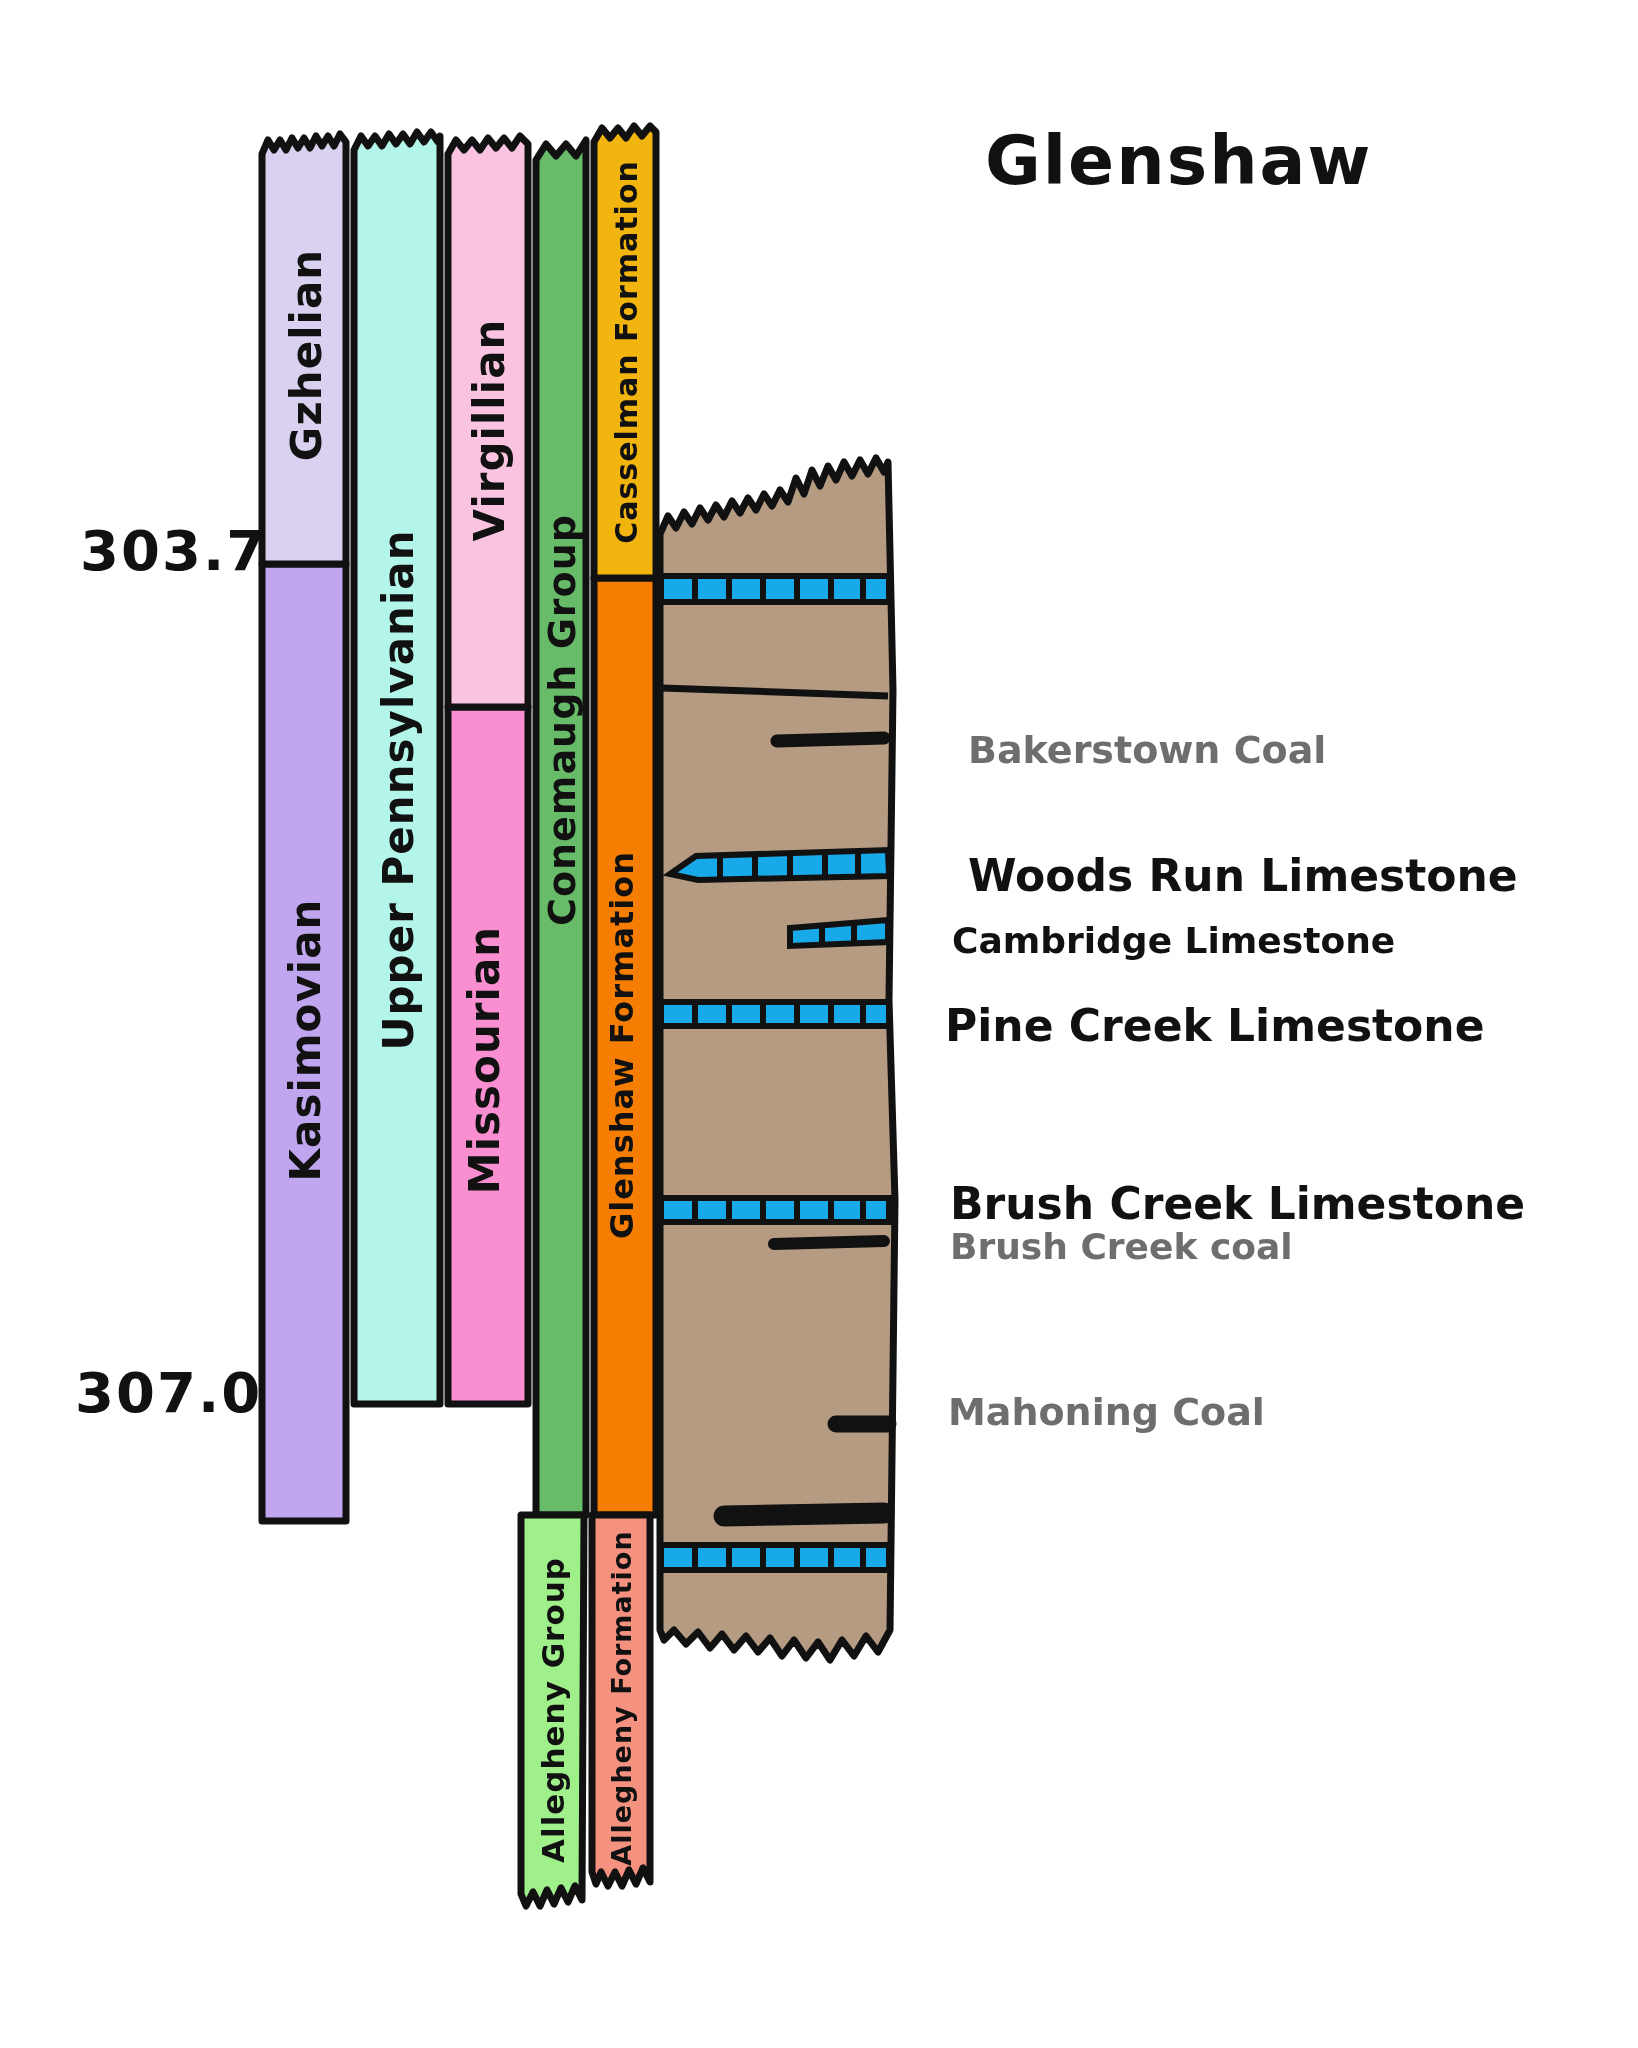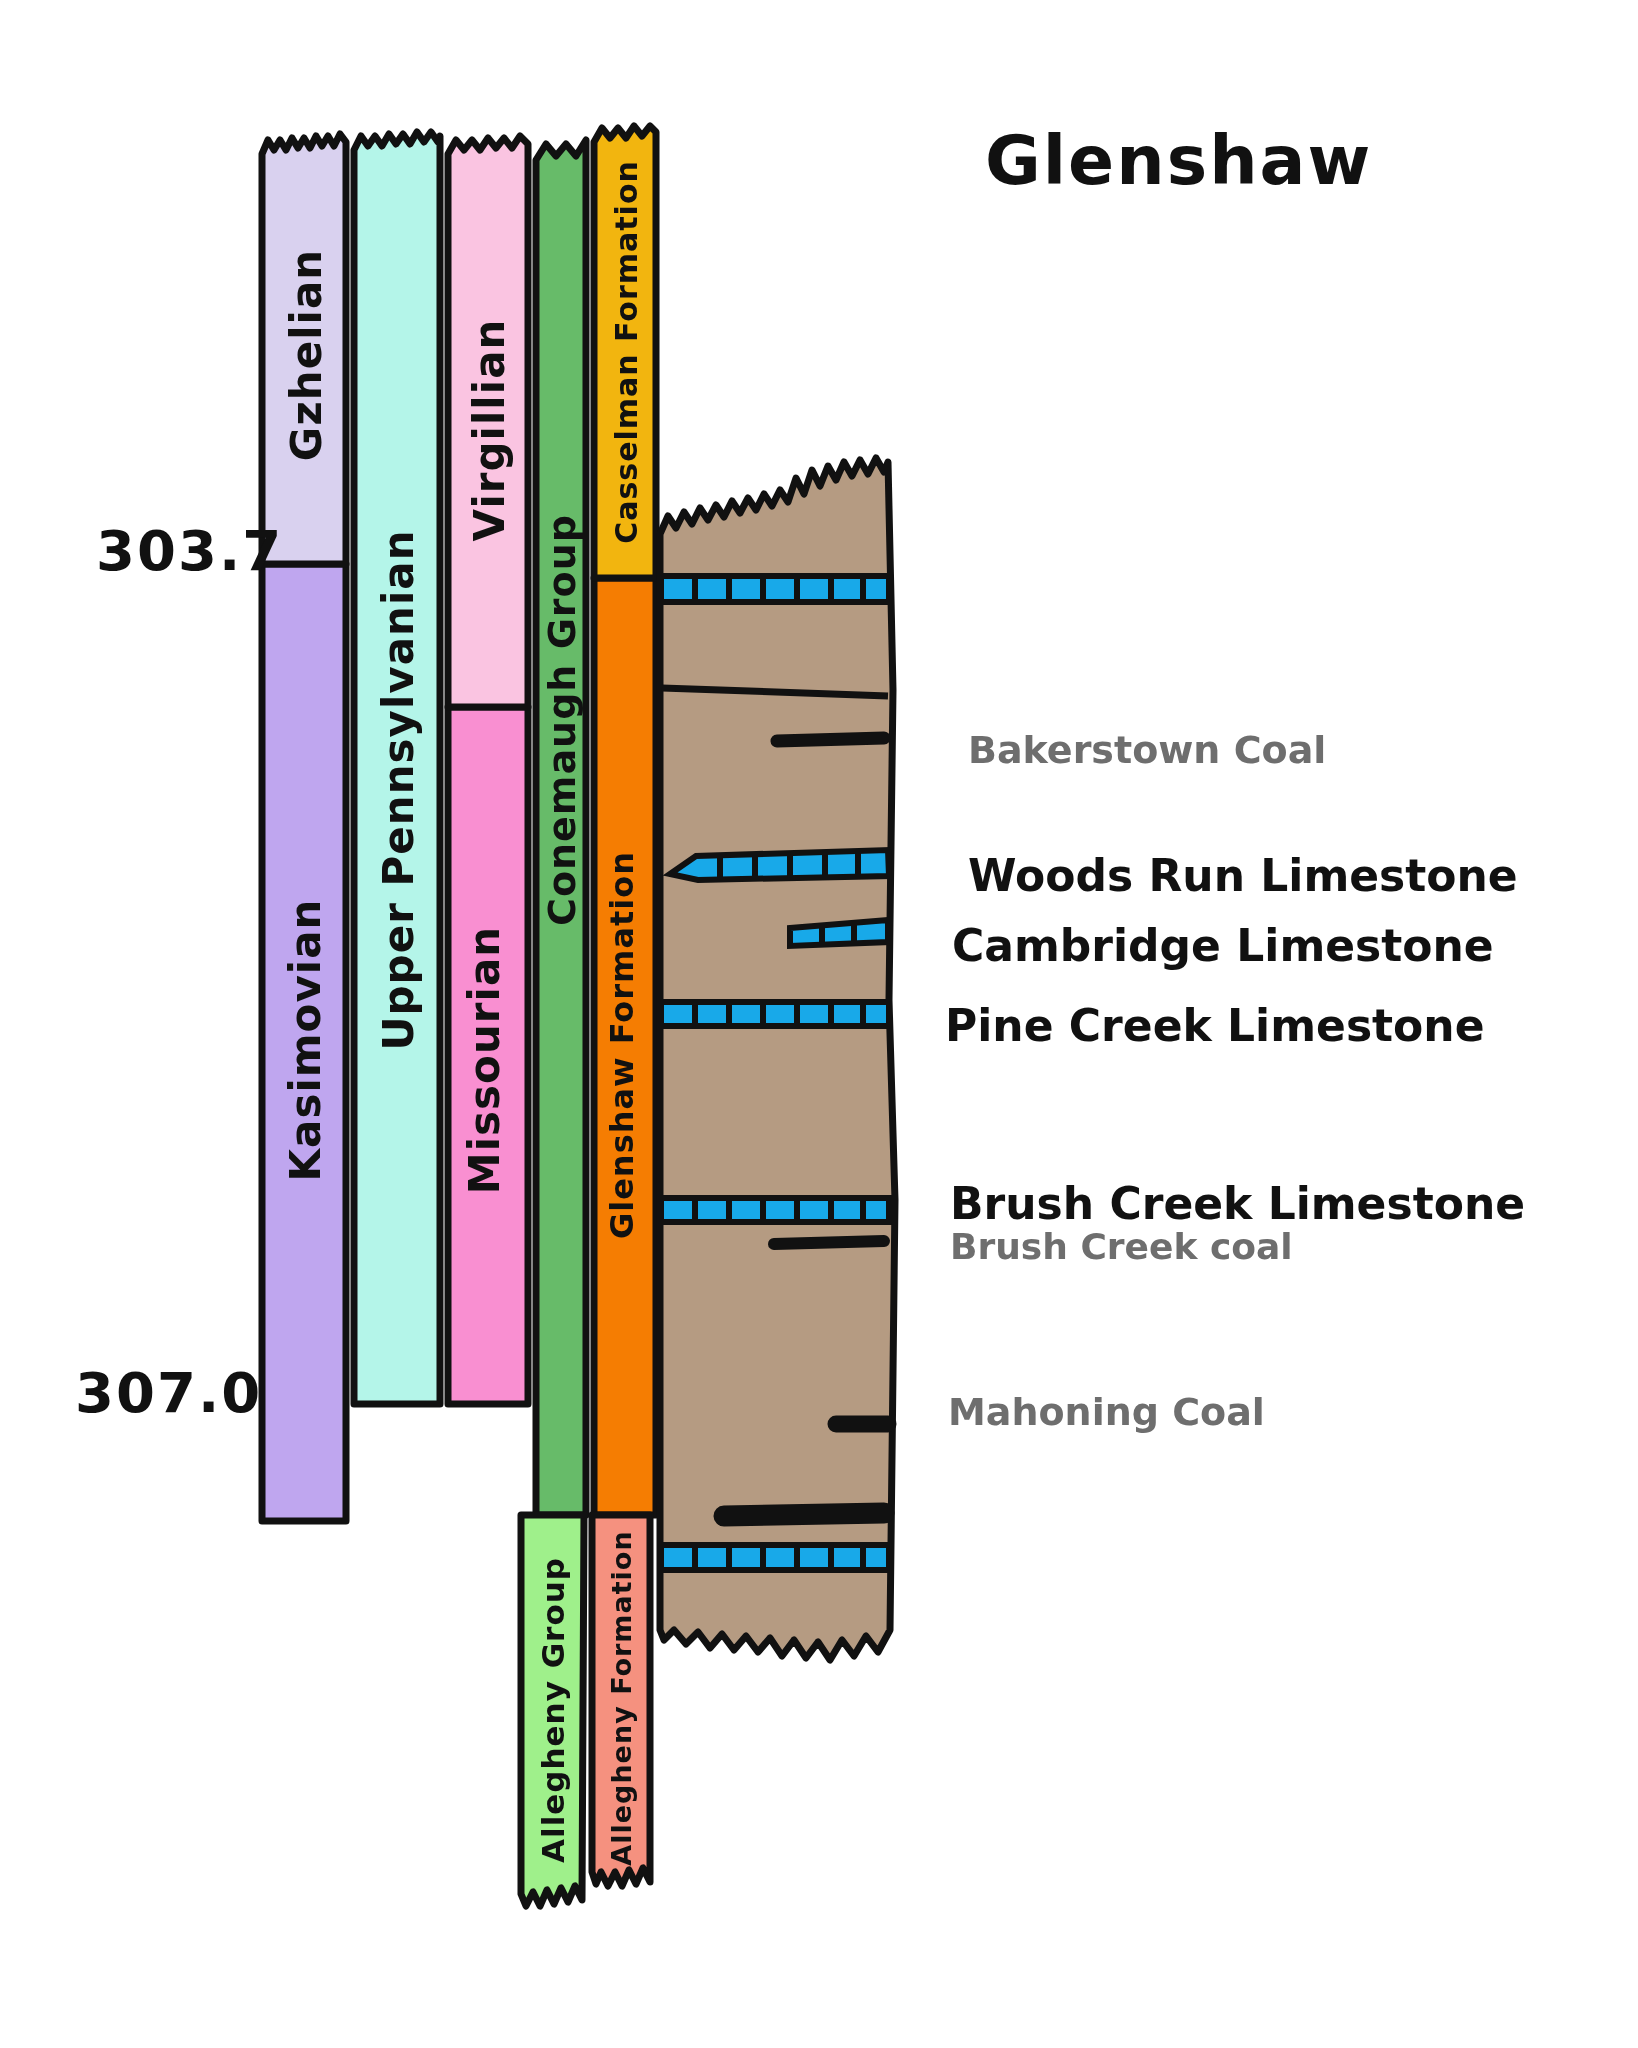--- a/index.html
+++ b/index.html
@@ -72,35 +72,35 @@
       <path d="M 774 1244 L 884 1241" stroke-width="12"></path>
       <path d="M 836 1424 L 888 1424" stroke-width="17"></path>
       <path d="M 724 1516 L 884 1513" stroke-width="21"></path>
     </g>
   </svg>
 
   <div class="title">
     <div>Glenshaw</div>
   </div>
 
-  <div class="age" style="left:80px;top:518px;margin-left:16px;">303.7</div>
+  <div class="age" style="left:80px;top:518px;">303.7</div>
   <div class="age" style="left:75px;top:1360px;">307.0</div>
 
   <div class="bar-lbl" style="left:306px;top:355px;font-size:42px;">Gzhelian</div>
   <div class="bar-lbl" style="left:305px;top:1040px;font-size:42px;">Kasimovian</div>
   <div class="bar-lbl" style="left:398px;top:790px;font-size:42px;">Upper Pennsylvanian</div>
   <div class="bar-lbl" style="left:489px;top:430px;font-size:42px;">Virgillian</div>
   <div class="bar-lbl" style="left:484px;top:1060px;font-size:42px;">Missourian</div>
   <div class="bar-lbl" style="left:562px;top:720px;font-size:38px;">Conemaugh Group</div>
   <div class="bar-lbl" style="left:626px;top:352px;font-size:30px;">Casselman Formation</div>
   <div class="bar-lbl" style="left:622px;top:1045px;font-size:32px;">Glenshaw Formation</div>
   <div class="bar-lbl" style="left:553px;top:1710px;font-size:31px;">Allegheny Group</div>
   <div class="bar-lbl" style="left:621px;top:1698px;font-size:27px;">Allegheny Formation</div>
 
   <div class="lbl gray" style="left:968px;top:728px;font-size:38px;">Bakerstown Coal</div>
   <div class="lbl" style="left:968px;top:850px;font-size:44px;">Woods Run Limestone</div>
-  <div class="lbl" style="left:952px;top:920px;font-size:44px;">Cambridge Limestone</div>
+  <div class="lbl" style="left:952px;top:920px;font-size:36px;">Cambridge Limestone</div>
   <div class="lbl" style="left:945px;top:1000px;font-size:44px;">Pine Creek Limestone</div>
   <div class="lbl" style="left:950px;top:1178px;font-size:44px;">Brush Creek Limestone</div>
   <div class="lbl gray" style="left:950px;top:1226px;font-size:36px;">Brush Creek coal</div>
   <div class="lbl gray" style="left:948px;top:1390px;font-size:38px;">Mahoning Coal</div>
 
 </div>
 
 </body></html>

